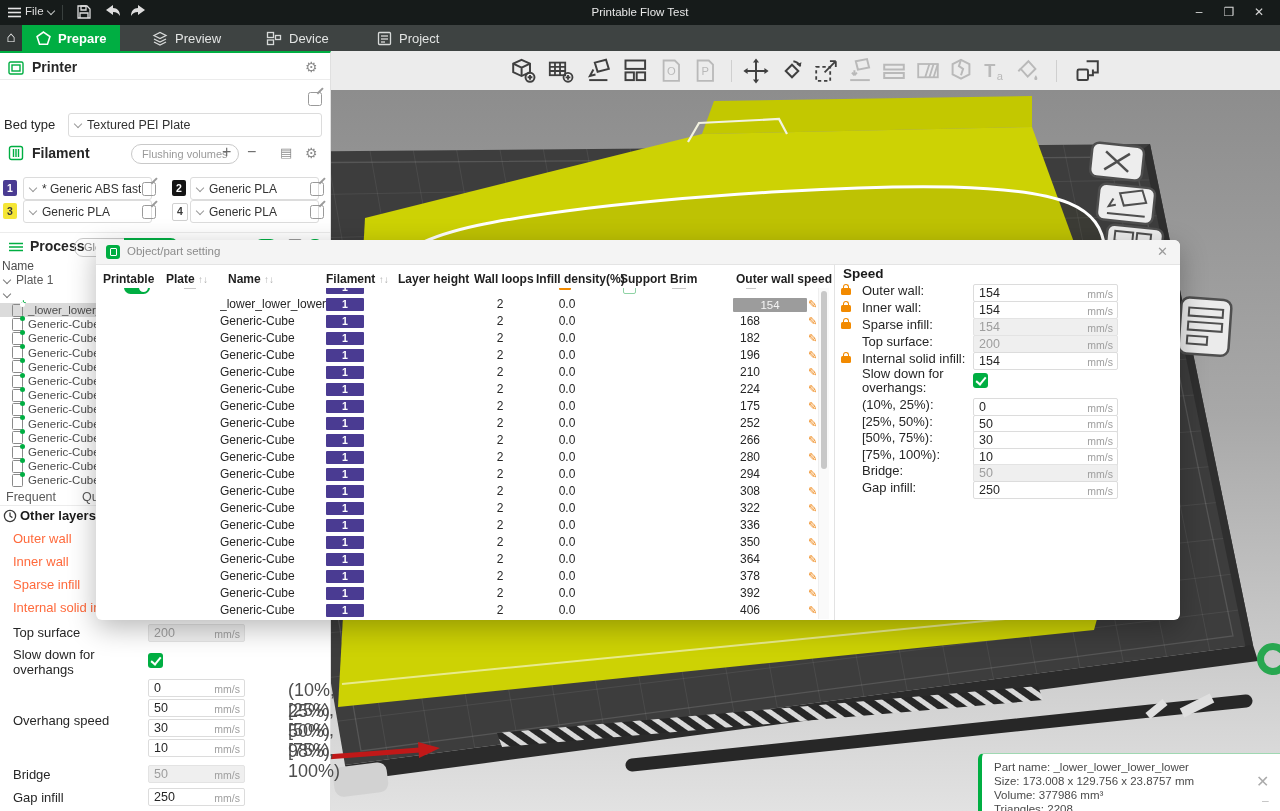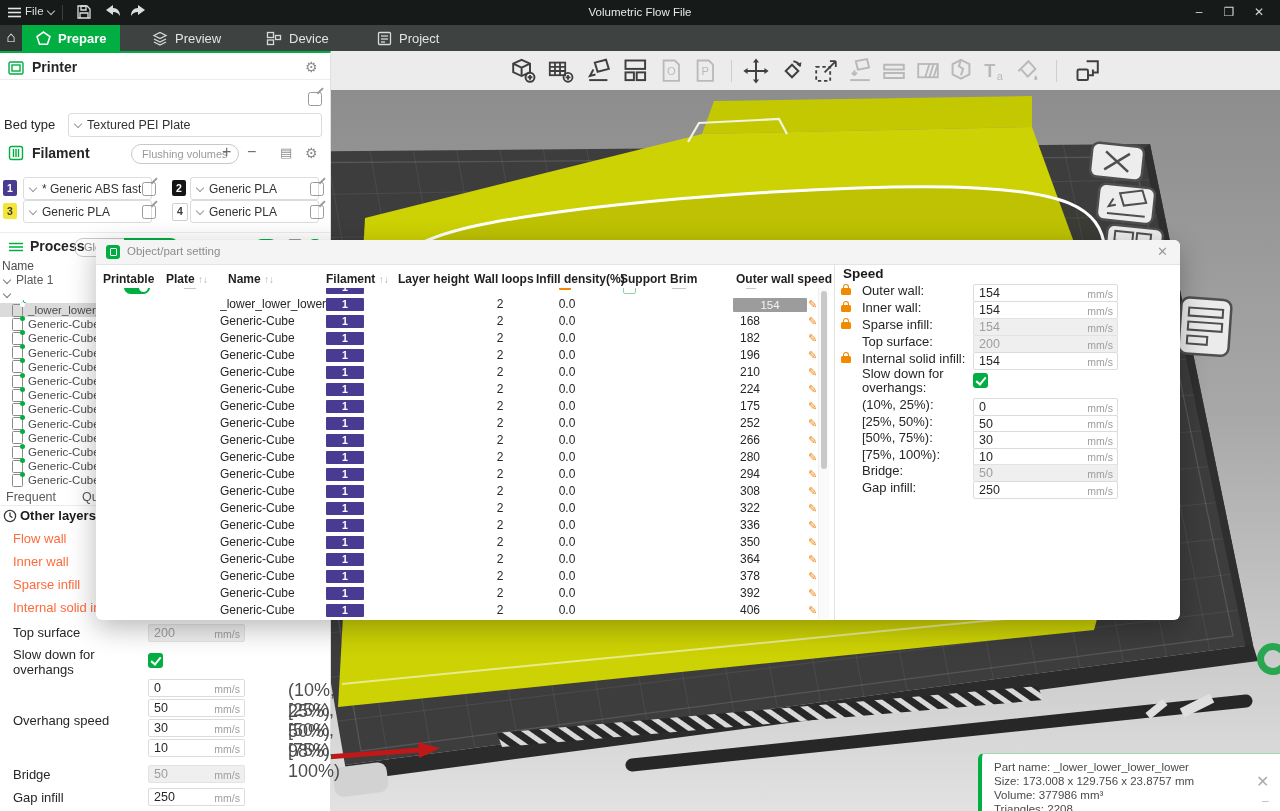--- a/index.html
+++ b/index.html
@@ -150,21 +150,21 @@
           <path d="M5 2h5v4H5z"></path>
           <path d="M4 14v-5h8v5"></path>
         </g>
       </svg>
     <svg class="tb-ic" style="left:105px;top:5px" width="16" height="14" viewBox="0 0 16 14">
         <path d="M8 0 1 5l7 5V7c3.4 0 5.4 1.4 7 4 0-5-2.6-8-7-8z" fill="#DEDEDE"></path>
       </svg>
     <svg class="tb-ic" style="left:130px;top:5px" width="16" height="14" viewBox="0 0 16 14">
         <path d="M8 0l7 5-7 5V7C4.6 7 2.6 8.4 1 11c0-5 2.6-8 7-8z" fill="#DEDEDE"></path>
       </svg>
-    <div id="win-title">Volumetric Flow File</div>
+    <div id="win-title">Printable Flow Test</div>
     <div class="winbtn" style="left:1186px">–</div>
     <div class="winbtn" style="left:1216px">❐</div>
     <div class="winbtn" style="left:1246px">✕</div>
   </div>
 
   <div id="tabbar">
     <div id="home-tile">⌂</div>
     <div class="tab active" style="left:22px">
       <svg width="15" height="15" viewBox="0 0 14 14">
           <path d="M7 1 13 5.3 10.7 12.3 3.3 12.3 1 5.3Z" fill="none" stroke="#fff" stroke-width="1.5"></path>
@@ -560,21 +560,21 @@
     <span class="abs" style="left:6px;top:437px;font-size:12.5px;color:#595959">Frequent</span>
     <span class="abs" style="left:82px;top:437px;font-size:12.5px;color:#595959">Quality</span>
     <div class="sideline" style="top:452px"></div>
 
     <svg class="abs" style="left:3px;top:456px" width="14" height="14" viewBox="0 0 14 14">
         <circle cx="7" cy="7" r="5.6" fill="none" stroke="#3A3A3A" stroke-width="1.3"></circle>
         <path d="M7 3.5V7l2.4 1.6" fill="none" stroke="#3A3A3A" stroke-width="1.3"></path>
       </svg>
     <span class="abs" style="left:20px;top:455px;font-weight:bold;font-size:13px;color:#1A1A1A">Other layers speed</span>
     <div id="modified-params">
-        <div class="orange-param" style="top: 478px;">Flow wall</div>
+        <div class="orange-param" style="top: 478px;">Outer wall</div>
         <div class="orange-param" style="top: 501px;">Inner wall</div>
         <div class="orange-param" style="top: 524px;">Sparse infill</div>
         <div class="orange-param" style="top: 547px;">Internal solid infill</div>
       </div>
 
     <span class="plabel" style="left:13px;top:572px">Top surface</span>
     <div class="f dis" style="left:148px;top:571px;width:95px">
       <span class="v">200</span>
       <span class="u">mm/s</span>
     </div>

